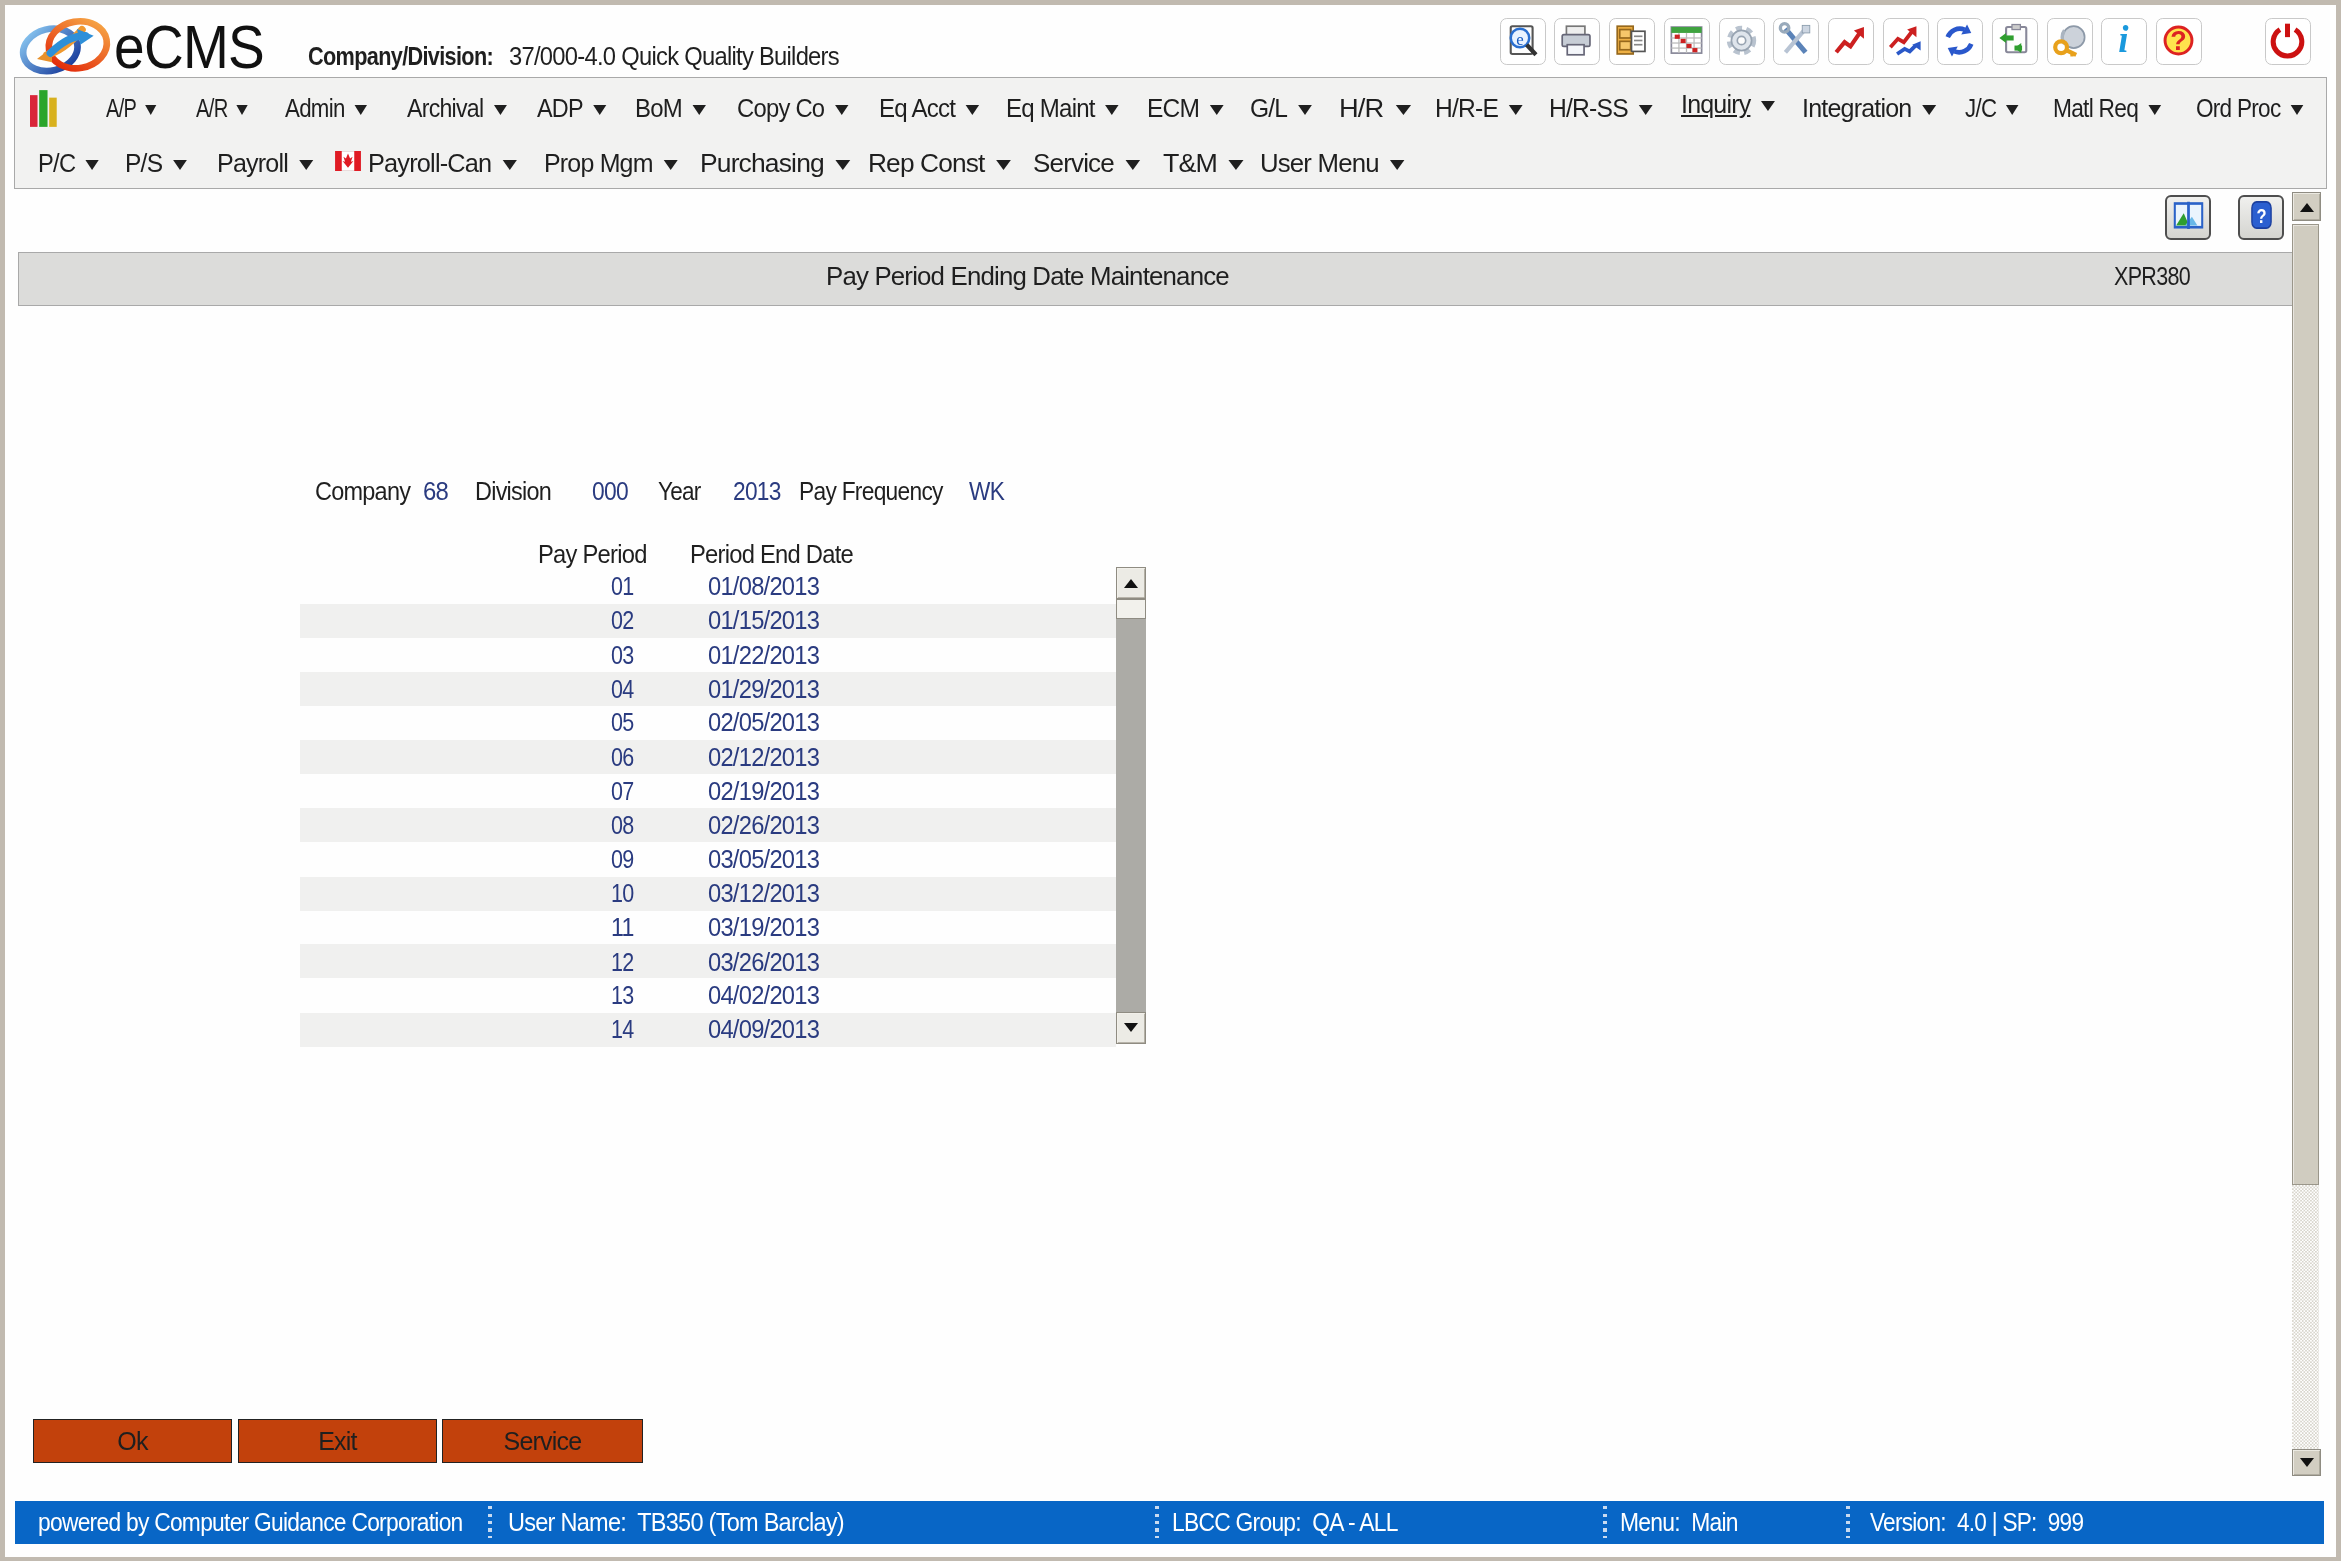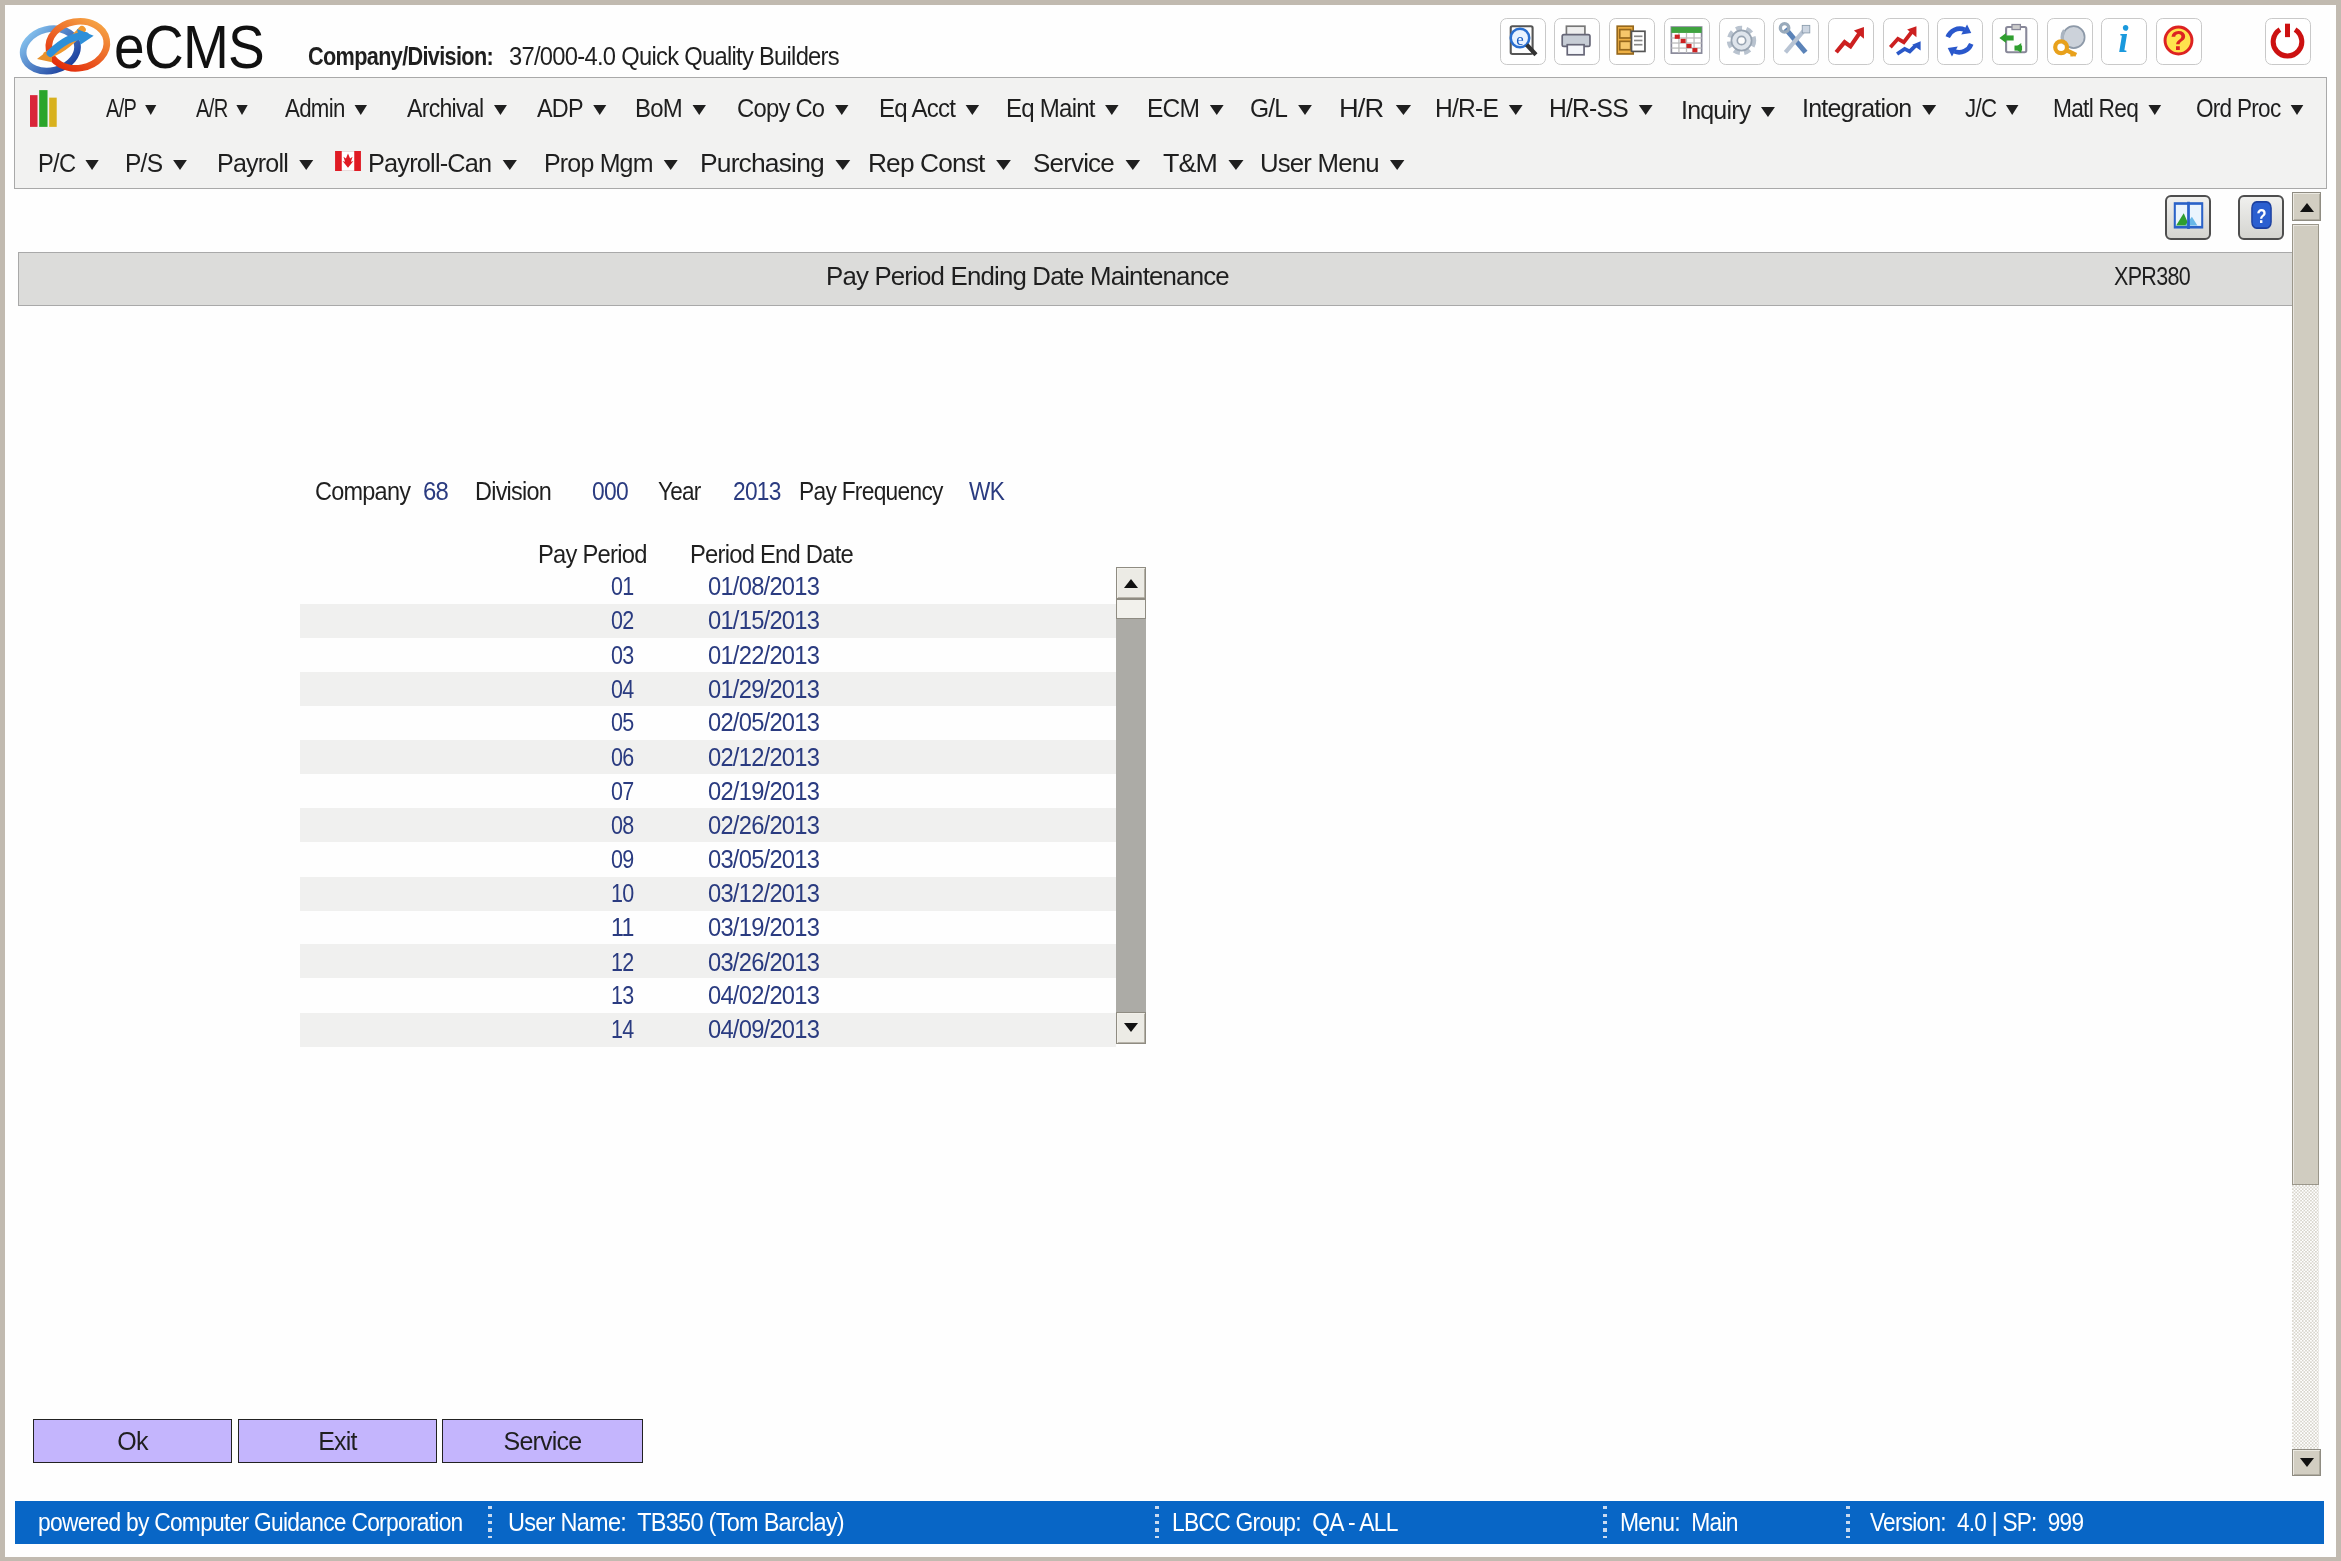--- a/index.html
+++ b/index.html
@@ -7,21 +7,21 @@
 .tx{position:absolute;white-space:nowrap;line-height:27px;font-size:25px;letter-spacing:-0.8px;color:#1f1f1f;transform-origin:0 50%;}
 .navy{color:#2a3b80;}
 .tri{display:inline-block;width:0;height:0;border-left:7.5px solid transparent;border-right:7.5px solid transparent;border-top:10px solid #1f1f1f;margin-left:11px;position:relative;top:-2.5px;}
 .mi{position:absolute;white-space:nowrap;font-size:25px;letter-spacing:-0.8px;color:#1f1f1f;line-height:28.4px;transform-origin:0 50%;}
 #menubar{position:absolute;left:14.2px;top:77px;width:2311px;height:110px;background:#f2f2f1;border:1.7px solid #a9a9a9;}
 #titlebar{position:absolute;left:17.6px;top:252px;width:2278px;height:52px;background:#dcdcda;border:1.7px solid #a9a9a9;}
 .toolbtn{position:absolute;top:18.4px;width:44px;height:45px;background:#fff;border:1.7px solid #c9c9c9;border-radius:6.7px;}
 .toolbtn svg{position:absolute;left:2.5px;top:2.5px;}
 .smallbtn{position:absolute;top:195px;width:42px;height:41px;border:2.5px solid #4e4e4e;border-radius:5.9px;background:linear-gradient(#f0f0ee,#d4d4d0);}
 .stripe{position:absolute;left:300px;width:816px;height:34px;background:#f0f0ef;}
-.btn{position:absolute;top:1419px;height:42px;background:#c4b5fd;border:1.7px solid #222;}
+.btn{position:absolute;top:1419px;height:42px;background:#c2410c;border:1.7px solid #222;}
 .btn span{position:absolute;left:0;right:0;top:0;text-align:center;font-size:25px;letter-spacing:-0.8px;color:#1f1f1f;line-height:42px;transform-origin:50% 50%;}
 #footer{position:absolute;left:15px;top:1501px;width:2309px;height:43px;background:#0866c6;}
 .ftx{position:absolute;white-space:nowrap;font-size:25px;letter-spacing:-0.8px;color:#fff;line-height:43px;top:1501px;transform-origin:0 50%;}
 .fsep{position:absolute;top:1506px;width:4.2px;height:32px;background-image:repeating-linear-gradient(#c8daf0 0px,#c8daf0 3.3px,#0866c6 3.3px,#0866c6 7.5px);}
 .sbbtn{position:absolute;background:#d2cec2;border:0.8px solid #8f8c82;box-shadow:inset 0.8px 0.8px 0 #f4f2ec,inset -0.8px -0.8px 0 #a6a296;}
 .uarr{position:absolute;left:50%;top:50%;transform:translate(-50%,-45%);width:0;height:0;border-left:7.5px solid transparent;border-right:7.5px solid transparent;border-bottom:9.2px solid #111;}
 .darr{position:absolute;left:50%;top:50%;transform:translate(-50%,-55%);width:0;height:0;border-left:7.5px solid transparent;border-right:7.5px solid transparent;border-top:9.2px solid #111;}
 </style></head><body>
 <div id="page"></div>
 <svg class="abs" style="left:16.7px;top:13.4px" width="95" height="62" viewBox="0 0 114 74">
@@ -179,21 +179,21 @@
 <span id="s8" class="mi" style="left:537px;top:94px;transform:scaleX(0.9366);">ADP<span class="tri"></span></span>
 <span id="s9" class="mi" style="left:635px;top:94px;transform:scaleX(0.9589);">BoM<span class="tri"></span></span>
 <span id="s10" class="mi" style="left:737px;top:94px;transform:scaleX(0.9523);">Copy Co<span class="tri"></span></span>
 <span id="s11" class="mi" style="left:879px;top:94px;transform:scaleX(0.9625);">Eq Acct<span class="tri"></span></span>
 <span id="s12" class="mi" style="left:1006px;top:94px;transform:scaleX(0.9619);">Eq Maint<span class="tri"></span></span>
 <span id="s13" class="mi" style="left:1147px;top:94px;transform:scaleX(0.9823);">ECM<span class="tri"></span></span>
 <span id="s14" class="mi" style="left:1250px;top:94px;transform:scaleX(0.9822);">G/L<span class="tri"></span></span>
 <span id="s15" class="mi" style="left:1339px;top:94px;transform:scaleX(1.0920);">H/R<span class="tri"></span></span>
 <span id="s16" class="mi" style="left:1435px;top:94px;transform:scaleX(0.9845);">H/R-E<span class="tri"></span></span>
 <span id="s17" class="mi" style="left:1549px;top:94px;transform:scaleX(0.9867);">H/R-SS<span class="tri"></span></span>
-<span id="s18" class="mi" style="left:1681px;top:96px;transform:scaleX(0.9996);">Inquiry<span class="tri"></span></span>
+<span id="s18" class="mi" style="left:1681px;top:90px;transform:scaleX(0.9996);text-decoration:underline;">Inquiry<span class="tri"></span></span>
 <span id="s19" class="mi" style="left:1802px;top:94px;transform:scaleX(1.0014);">Integration<span class="tri"></span></span>
 <span id="s20" class="mi" style="left:1965px;top:94px;transform:scaleX(0.8904);">J/C<span class="tri"></span></span>
 <span id="s21" class="mi" style="left:2053px;top:94px;transform:scaleX(0.9088);">Matl Req<span class="tri"></span></span>
 <span id="s22" class="mi" style="left:2196px;top:94px;transform:scaleX(0.9019);">Ord Proc<span class="tri"></span></span>
 <span id="s23" class="mi" style="left:38px;top:149px;transform:scaleX(0.9485);">P/C<span class="tri"></span></span>
 <span id="s24" class="mi" style="left:125px;top:149px;transform:scaleX(0.9822);">P/S<span class="tri"></span></span>
 <span id="s25" class="mi" style="left:217px;top:149px;transform:scaleX(1.0026);">Payroll<span class="tri"></span></span>
 <span id="s26" class="mi" style="left:368px;top:149px;transform:scaleX(1.0128);">Payroll-Can<span class="tri"></span></span>
 <span id="s27" class="mi" style="left:544px;top:149px;transform:scaleX(0.9977);">Prop Mgm<span class="tri"></span></span>
 <span id="s28" class="mi" style="left:700px;top:149px;transform:scaleX(1.0579);">Purchasing<span class="tri"></span></span>

